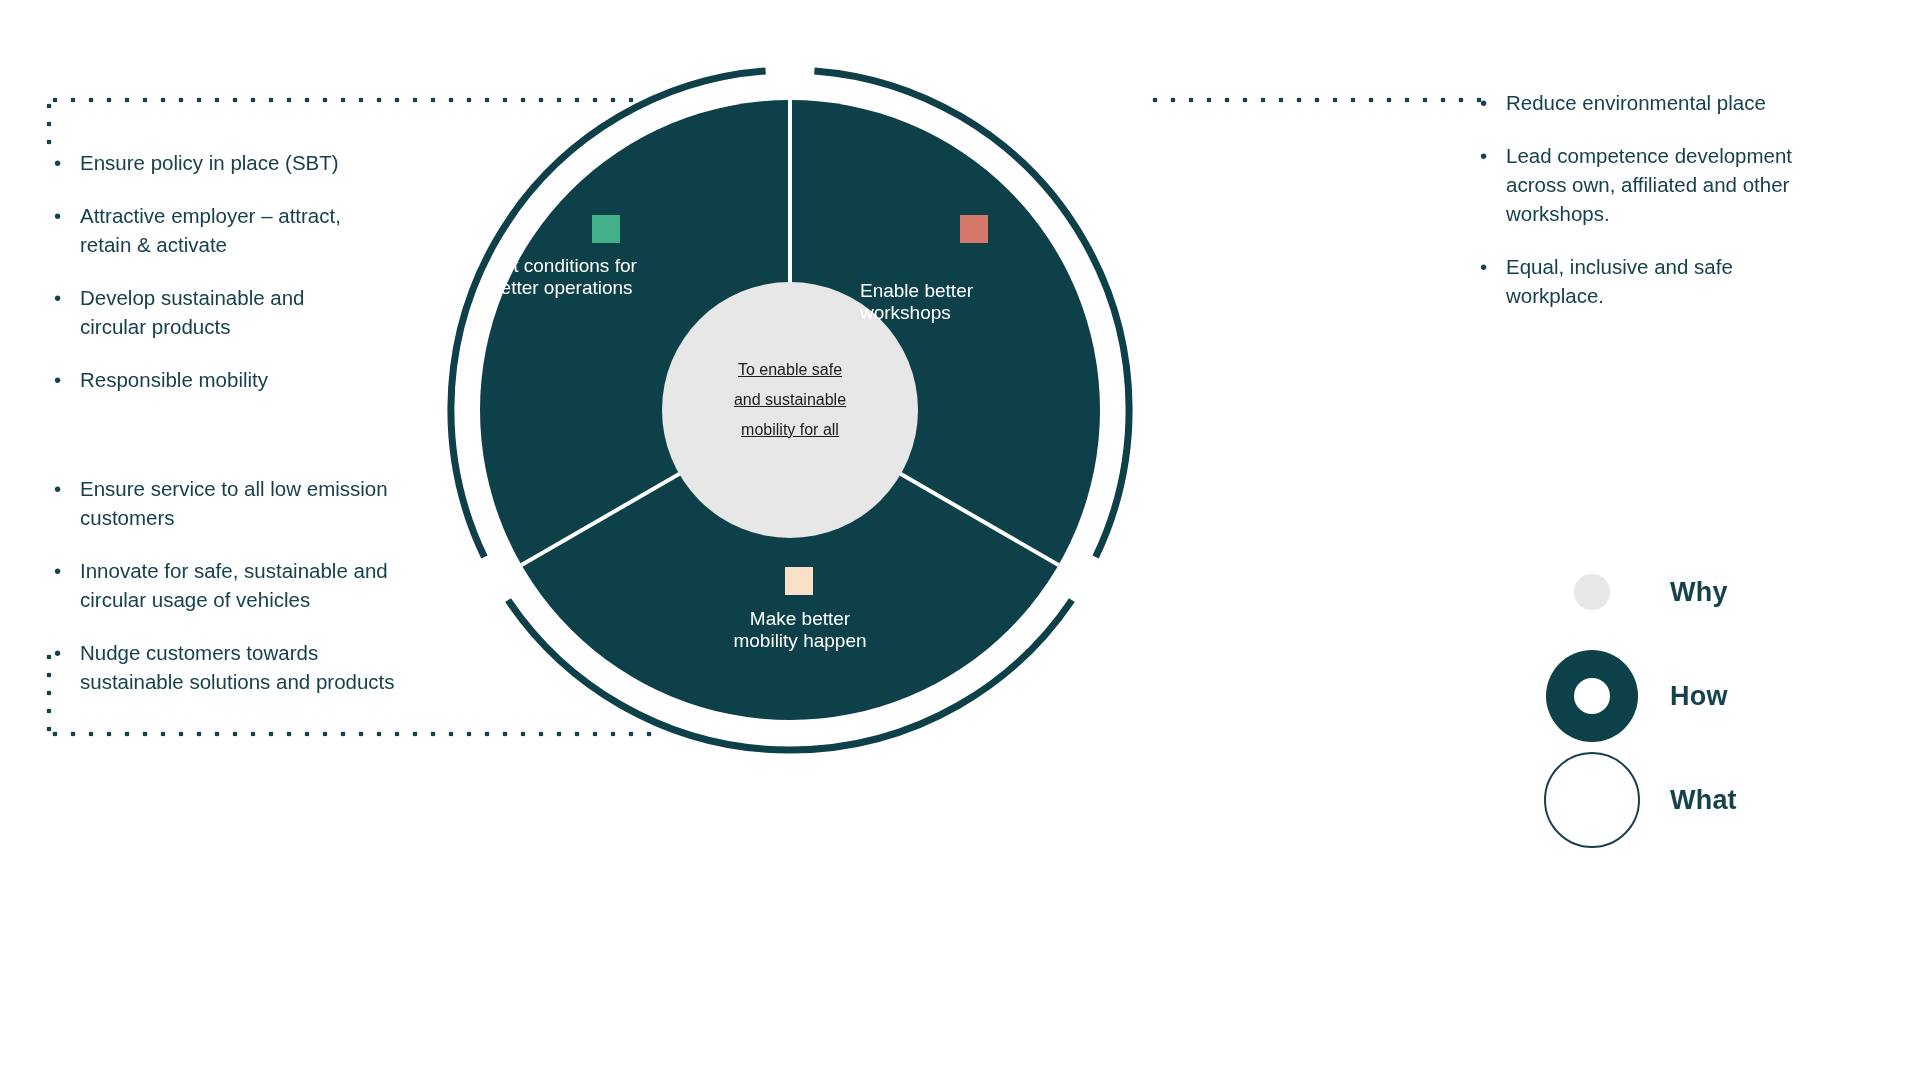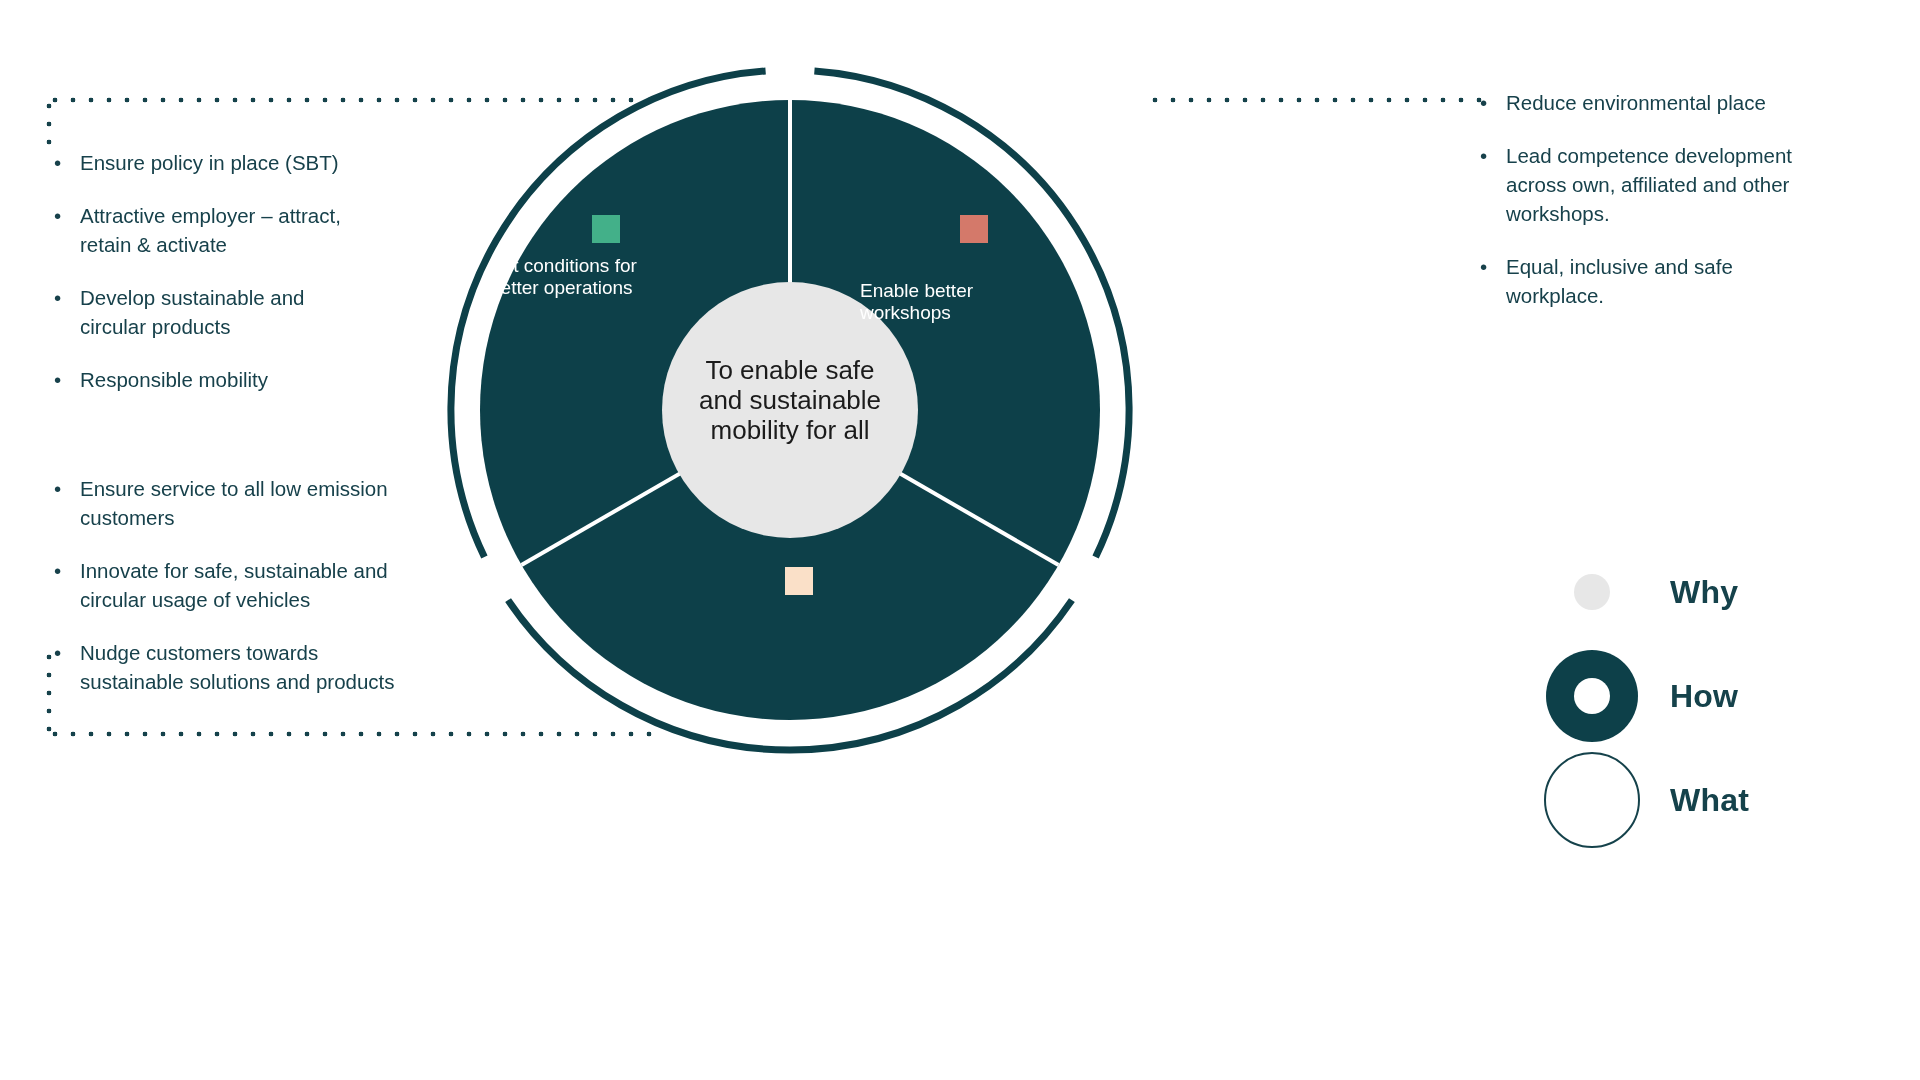--- a/index.html
+++ b/index.html
@@ -65,44 +65,45 @@
     line-height:22px;
     white-space:pre-line;
   }
   .seg-swatch{
     position:absolute;
     width:28px;height:28px;
   }
   .core-text{
     position:absolute;
     color:#1b1b1b;
-    font-size:26px;
+    font-size:16px;
     line-height:30px;
     text-align:center;
     white-space:pre-line;
     width:260px;
+    text-decoration:underline;
   }
 
   
   .legend{position:absolute;left:1540px;top:540px;width:360px;}
   .legend-row{
     position:relative;
     display:flex;
     align-items:center;
     height:104px;
   }
   .legend-mark{
     flex:0 0 auto;
     width:104px;
     display:flex;
     align-items:center;
     justify-content:center;
   }
   .legend-label{
-    font-size:32px;
+    font-size:27px;
     font-weight:bold;
     color:#15424b;
     margin-left:26px;
     letter-spacing:.2px;
   }
   .mk-why{width:36px;height:36px;border-radius:50%;background:#e7e7e7;}
   .mk-how{width:92px;height:92px;border-radius:50%;background:#0d4049;
           display:flex;align-items:center;justify-content:center;}
   .mk-how i{display:block;width:36px;height:36px;border-radius:50%;background:#ffffff;}
   .mk-what{width:92px;height:92px;border-radius:50%;border:2.5px solid #15424b;background:#ffffff;}
@@ -203,20 +204,22 @@
     </svg>
 
     <div class="seg-swatch" style="left:152px;top:155px;background:#43b089;"></div>
     <div class="seg-swatch" style="left:520px;top:155px;background:#d4796a;"></div>
     <div class="seg-swatch" style="left:345px;top:507px;background:#fae0c8;"></div>
 
     <div class="seg-label" style="left:50px;top:195px;width:230px;text-align:left;">Set conditions for
 better operations</div>
     <div class="seg-label" style="left:420px;top:197px;width:230px;text-align:left;margin-top:23px;">Enable better
 workshops</div>
+    <div class="seg-label" style="left:235px;top:548px;width:250px;text-align:center;">Make better
+mobility happen</div>
 
     <div class="core-text" style="left:220px;top:295px;">To enable safe
 and sustainable
 mobility for all</div>
   </div>
 
   <div class="legend">
     <div class="legend-row">
       <span class="legend-mark">
           <i class="mk-why"></i>

